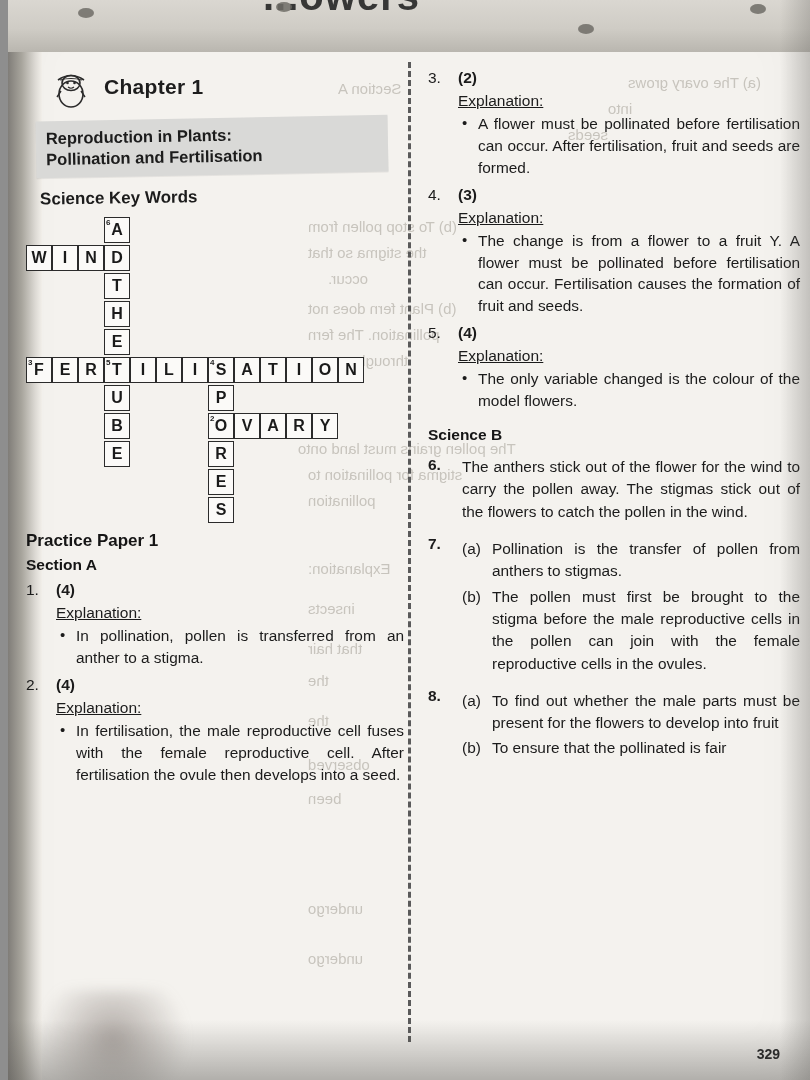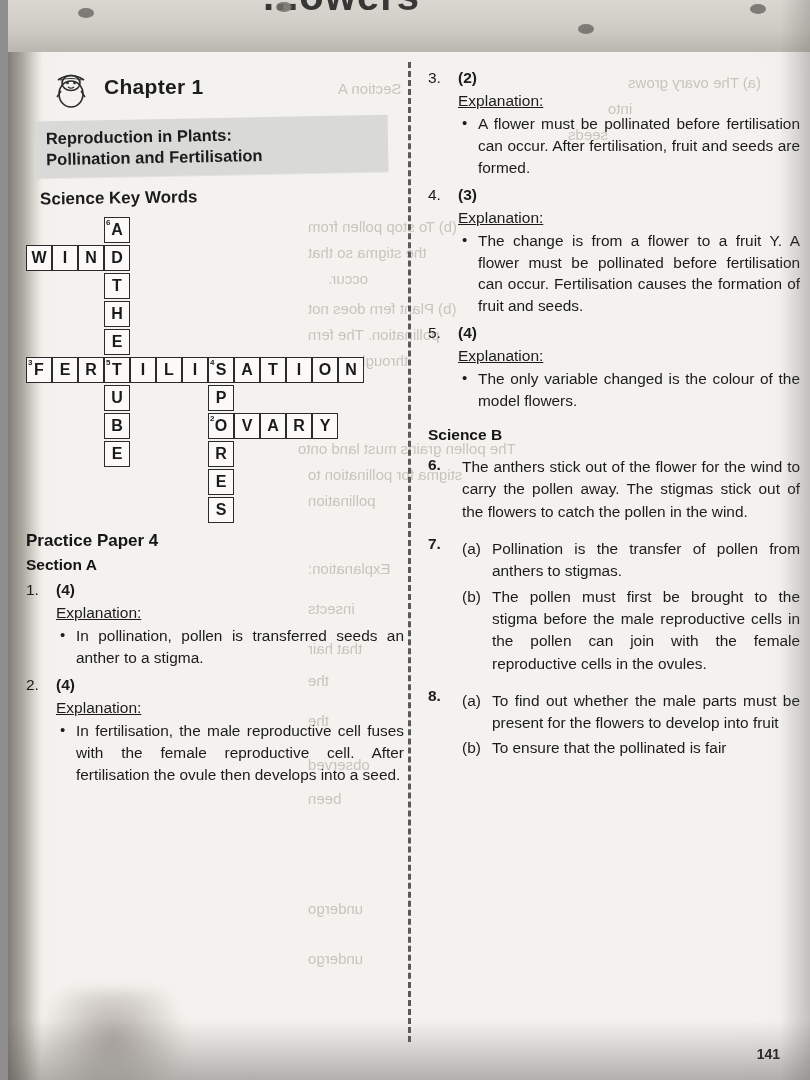--- a/index.html
+++ b/index.html
@@ -325,28 +325,28 @@
             <span>R</span>
           </div>
           <div class="cell" style="left: 182px; top: 252px;">
             <span>E</span>
           </div>
           <div class="cell" style="left: 182px; top: 280px;">
             <span>S</span>
           </div>
         </div>
 
-      <div class="pp-title">Practice Paper 4</div>
+      <div class="pp-title">Practice Paper 1</div>
       <div class="sec-title">Section A</div>
 
       <div id="left-questions">
           <div class="qitem">
             <div class="qnum">1.</div>
             <div class="qbody"><div class="marks">(4)</div><div class="expl">Explanation:</div><ul class="bullets">
-                <li>In pollination, pollen is transferred seeds an anther to a stigma.</li>
+                <li>In pollination, pollen is transferred from an anther to a stigma.</li>
               </ul></div>
           </div>
           <div class="qitem">
             <div class="qnum">2.</div>
             <div class="qbody"><div class="marks">(4)</div><div class="expl">Explanation:</div><ul class="bullets">
                 <li>In fertilisation, the male reproductive cell fuses with the female reproductive cell. After fertilisation the ovule then develops into a seed.</li>
               </ul></div>
           </div>
         </div>
     </div>
@@ -408,14 +408,14 @@
           </div>
         </div>
     </div>
 
   </div>
 
   <div id="thumb"></div>
   <div id="bottom-shadow"></div>
   <div id="right-shadow"></div>
 
-  <div class="pagenum">141</div>
+  <div class="pagenum">329</div>
 </div>
 
 </body></html>

